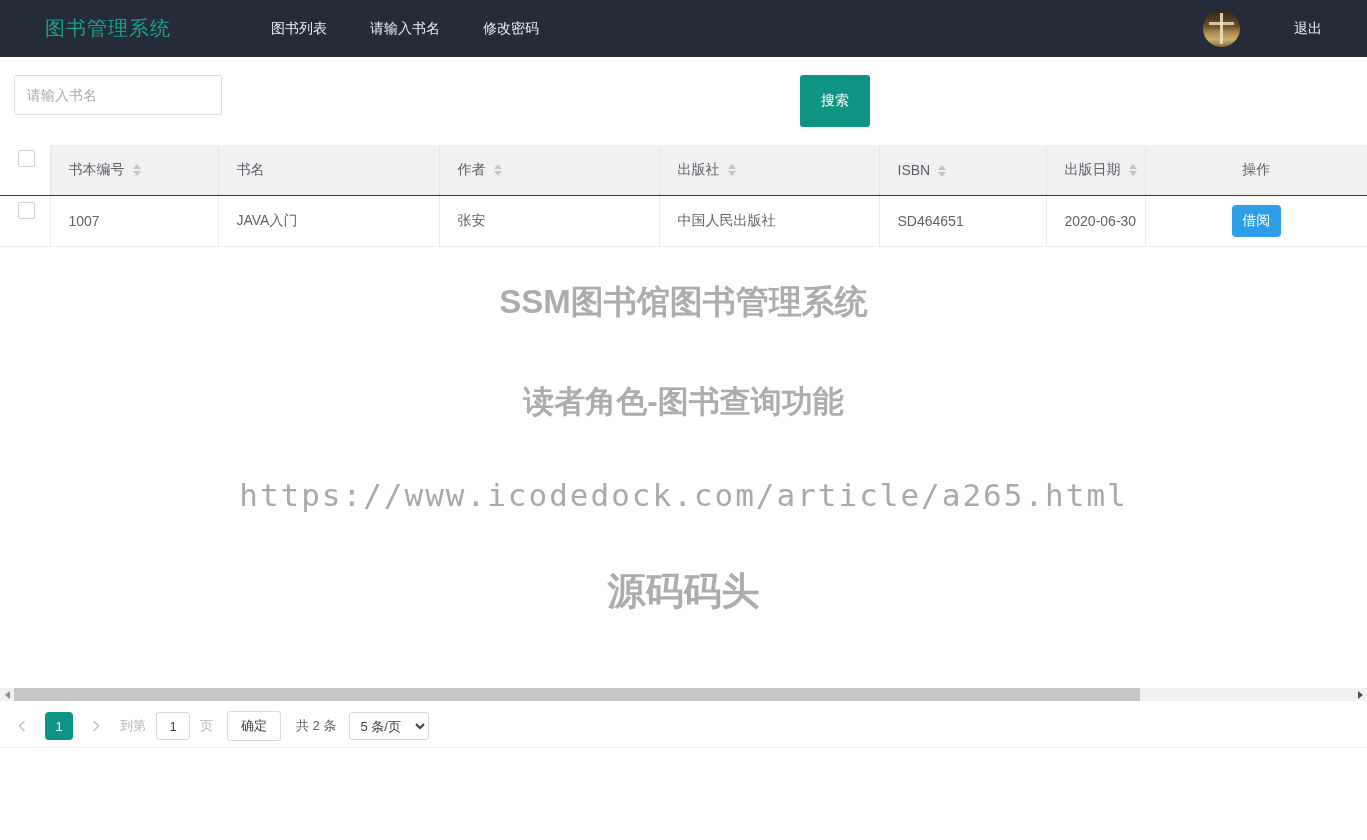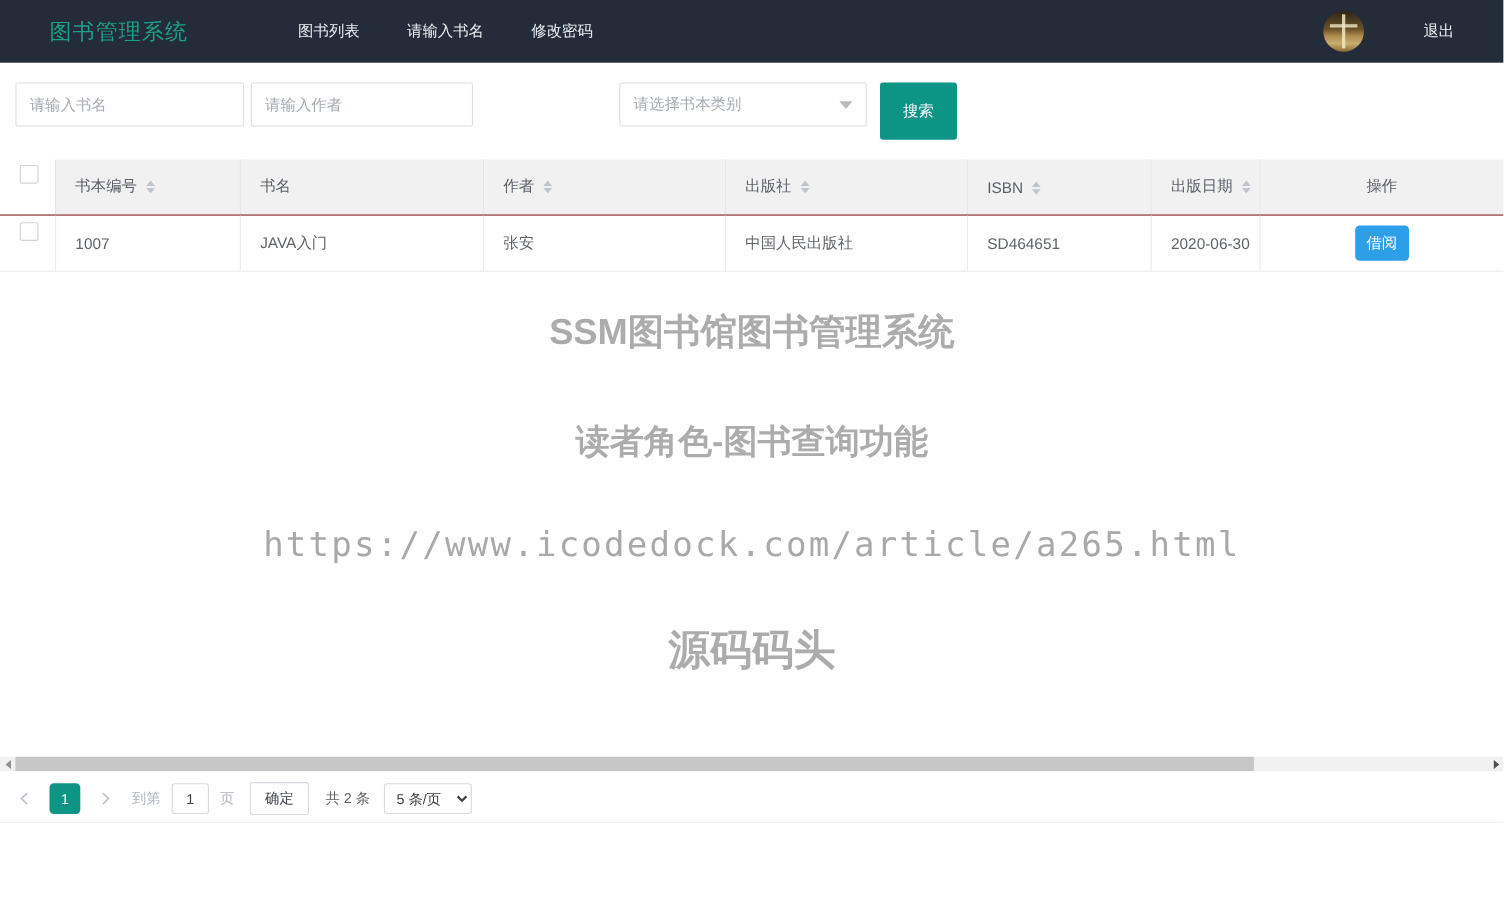--- a/index.html
+++ b/index.html
@@ -147,25 +147,20 @@
       <div class="nav-item">请输入书名</div>
       <div class="nav-item">修改密码</div>
     </div>
     <div class="nav-right">
       <div class="avatar"></div>
       <div class="logout">退出</div>
     </div>
   </div>
 
   <input id="input-book" class="search-input" type="text" placeholder="请输入书名" style="">
-  <input id="input-author" class="search-input" type="text" placeholder="请输入作者" style="">
-  <div class="select-box">
-    <span class="placeholder">请选择书本类别</span>
-    <span class="caret-down"></span>
-  </div>
   <button class="search-btn">搜索</button>
 
   <table class="book-table">
     <colgroup>
       <col style="width:50px">
         <col style="width:168px">
         <col style="width:221px">
         <col style="width:220px">
       <col style="width:220px">
         <col style="width:167px">

